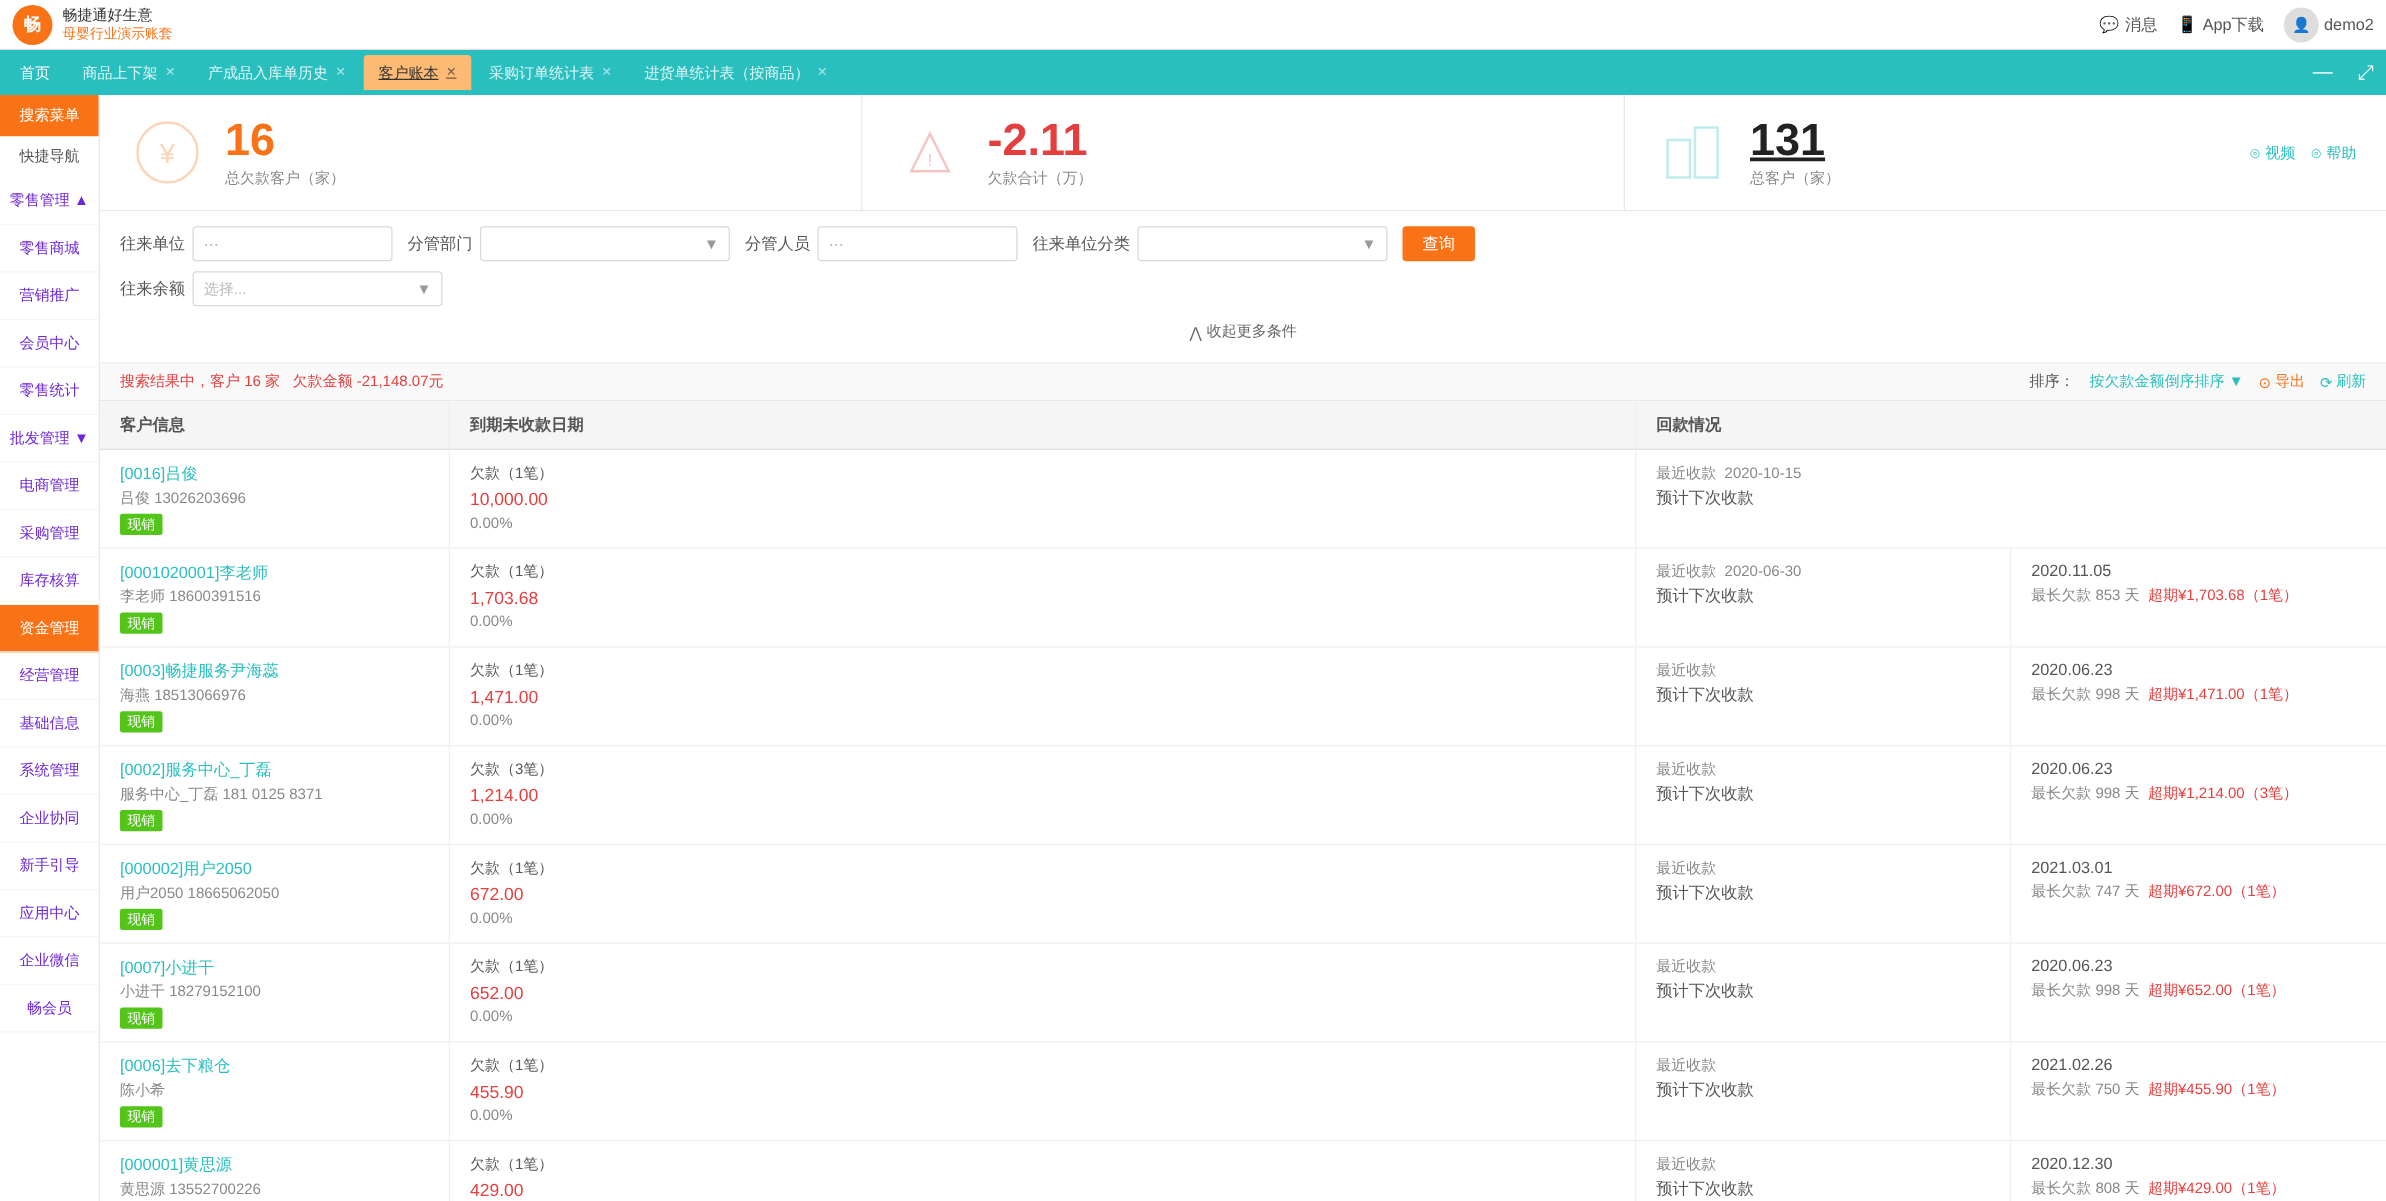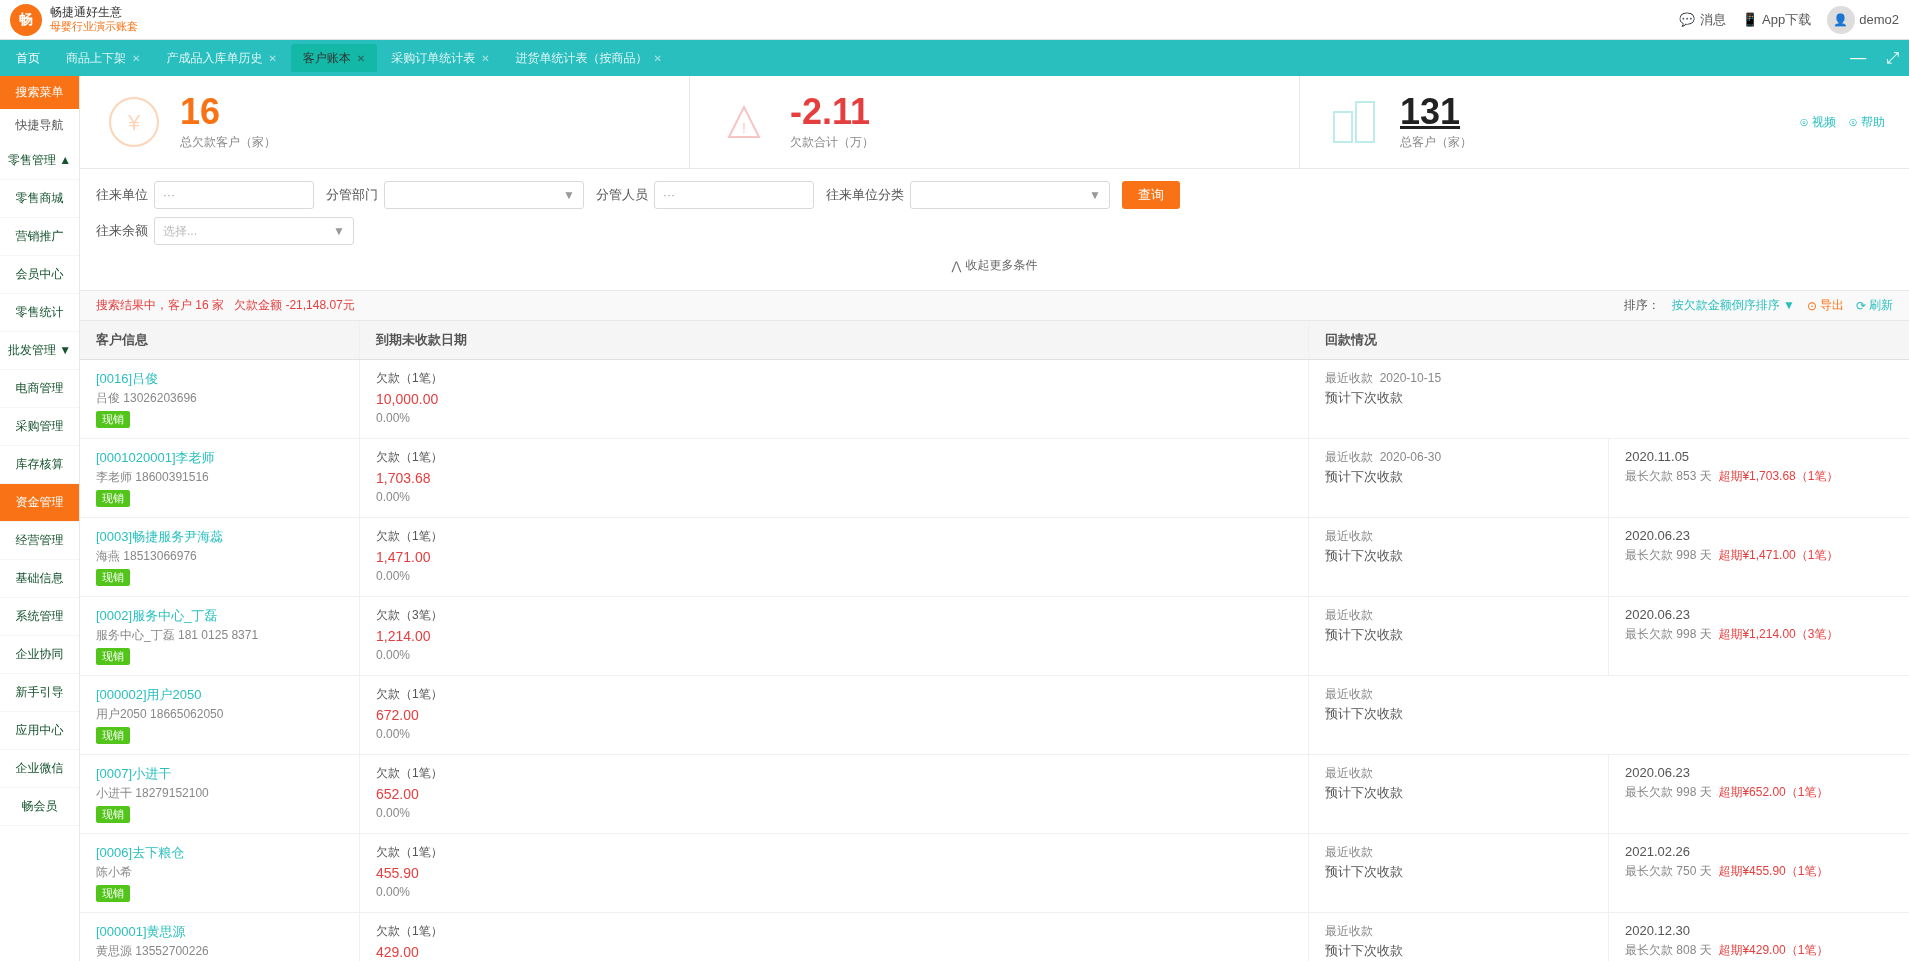--- a/index.html
+++ b/index.html
@@ -22,35 +22,35 @@
     .tab-bar {
       display: flex; align-items: center; background: #2abfbf; height: 36px;
       padding: 0 4px; overflow: hidden;
     }
     .tab {
       display: flex; align-items: center; height: 28px; padding: 0 12px;
       border-radius: 3px 3px 0 0; font-size: 12px; cursor: pointer;
       white-space: nowrap; gap: 6px; color: rgba(255,255,255,0.85);
       margin-right: 2px;
     }
-    .tab.active { background: #14b8a6; color: #333; }
+    .tab.active { background: #fdba74; color: #333; text-decoration: underline; }
     .tab .close-x { font-size: 10px; color: inherit; opacity: 0.7; }
     .tab-home { background: transparent; color: #fff; }
     .tab-bar-actions { margin-left: auto; display: flex; align-items: center; gap: 8px; }
     .tab-bar-btn { color: #fff; cursor: pointer; font-size: 16px; padding: 2px 6px; }
 
     
     .main-layout { display: flex; height: calc(961px - 76px); }
 
     
     .sidebar { width: 80px; background: #fff; border-right: 1px solid #e8e8e8; flex-shrink: 0; overflow-y: auto; }
     .sidebar-search { background: #f97316; color: #fff; padding: 8px 4px; text-align: center; font-size: 12px; cursor: pointer; }
     .sidebar-item {
       padding: 10px 4px; text-align: center; cursor: pointer; font-size: 12px;
-      color: #14532d; border-bottom: 1px solid #f5f5f5;
+      color: #6d28d9; border-bottom: 1px solid #f5f5f5;
     }
     .sidebar-item.active { background: #f97316; color: #fff; }
     .sidebar-fast { padding: 8px 0; text-align: right; font-size: 12px; color: #555; cursor: pointer; display: flex; align-items: center; justify-content: center; gap: 2px; }
 
     
     .content { flex: 1; overflow-y: auto; background: #f5f5f5; }
 
     
     .summary-row { display: flex; background: #fff; border-bottom: 1px solid #e8e8e8; }
     .summary-card { flex: 1; display: flex; align-items: center; padding: 16px 24px; border-right: 1px solid #e8e8e8; }
@@ -482,20 +482,27 @@
           <div class="debt-info">欠款（1笔）</div>
           <div class="debt-amount">672.00</div>
           <div class="debt-pct">0.00%</div>
         </div>
         <div>
           <div class="collection-info">
             <span>最近收款</span>
           </div>
           <div class="collection-date">预计下次收款</div>
         </div>
+        <div>
+          <div class="due-date">2021.03.01</div>
+          <div class="overdue-info">
+            <span>最长欠款 747 天</span>&nbsp;
+            <span class="overdue-link">超期¥672.00（1笔）</span>
+          </div>
+        </div>
       </div>
 
       <div class="table-row">
         <div>
           <div class="customer-name">[0007]小进干</div>
           <div class="customer-sub">小进干 18279152100</div>
           <span class="badge">现销</span>
         </div>
         <div>
           <div class="debt-info">欠款（1笔）</div>

